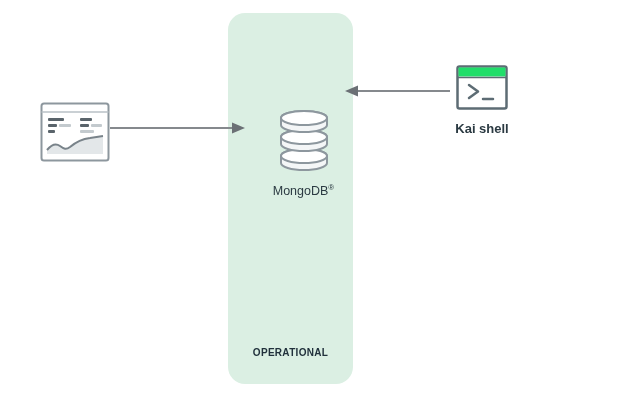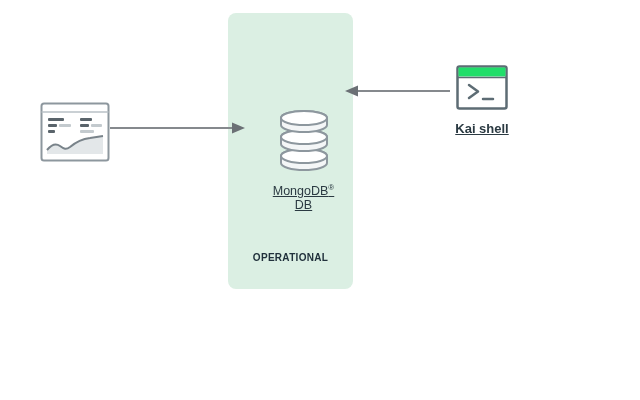--- a/index.html
+++ b/index.html
@@ -13,23 +13,23 @@
     width: 640px;
     height: 400px;
     background: #ffffff;
     overflow: hidden;
   }
   .panel {
     position: absolute;
     left: 228px;
     top: 13px;
     width: 125px;
-    height: 276px;
+    height: 371px;
     background: #dbefe3;
-    border-radius: 8px;
+    border-radius: 17px;
   }
   .panel-title {
     position: absolute;
     left: 0;
     bottom: 24px;
     width: 100%;
     text-align: center;
     font-size: 10px;
     font-weight: bold;
     letter-spacing: 0.3px;
@@ -45,21 +45,20 @@
   .node {
     position: absolute;
     text-align: center;
   }
   .node-icon { display: inline-block; }
   .node-label {
     font-size: 13px;
     line-height: 15px;
     color: #2b3a42;
     margin-top: 7px;
-    text-decoration: underline;
   }
   .app-node   { left: 15px;  top: 102px; width: 120px; }
   .db-node    { left: 228px; top: 110px; width: 125px; padding-left: 26px; }
   .kai-node   { left: 432px; top: 65px;  width: 100px; }
   .db-node .node-label  { font-size: 12.5px; line-height: 14px; margin-top: 5px; }
   .db-node sup { font-size: 8px; }
   .kai-node .node-label { font-weight: bold; }
 </style>
 </head>
 <body>
@@ -116,21 +115,20 @@
         <ellipse cx="26" cy="27" rx="23" ry="7" fill="#ffffff" stroke="#8d979e" stroke-width="2"></ellipse>
       </g>
 
       <g>
         <path d="M3 8 a23 7 0 0 1 46 0 v7 a23 7 0 0 1 -46 0 z" fill="#f4f6f7" stroke="#8d979e" stroke-width="2"></path>
         <ellipse cx="26" cy="8" rx="23" ry="7" fill="#ffffff" stroke="#8d979e" stroke-width="2"></ellipse>
       </g>
     </svg>
     <div class="node-label">
       <div><span>MongoDB</span><sup>®</sup></div>
-      <div>DB</div>
     </div>
   </div>
 
   <div class="node kai-node">
     <svg class="node-icon" width="52" height="45" viewBox="0 0 52 45">
       <rect x="1.5" y="1.5" width="49" height="42" rx="2" fill="#ffffff" stroke="#5d6c74" stroke-width="2.5"></rect>
       <rect x="2.5" y="2.5" width="47" height="9" fill="#21de6a"></rect>
       <line x1="2" y1="12.5" x2="50" y2="12.5" stroke="#5d6c74" stroke-width="1.5"></line>
       <polyline points="13,20 22,26.5 13,33" fill="none" stroke="#5d6c74" stroke-width="2.5" stroke-linecap="round" stroke-linejoin="round"></polyline>
       <line x1="27" y1="34" x2="37" y2="34" stroke="#5d6c74" stroke-width="2.5" stroke-linecap="round"></line>

